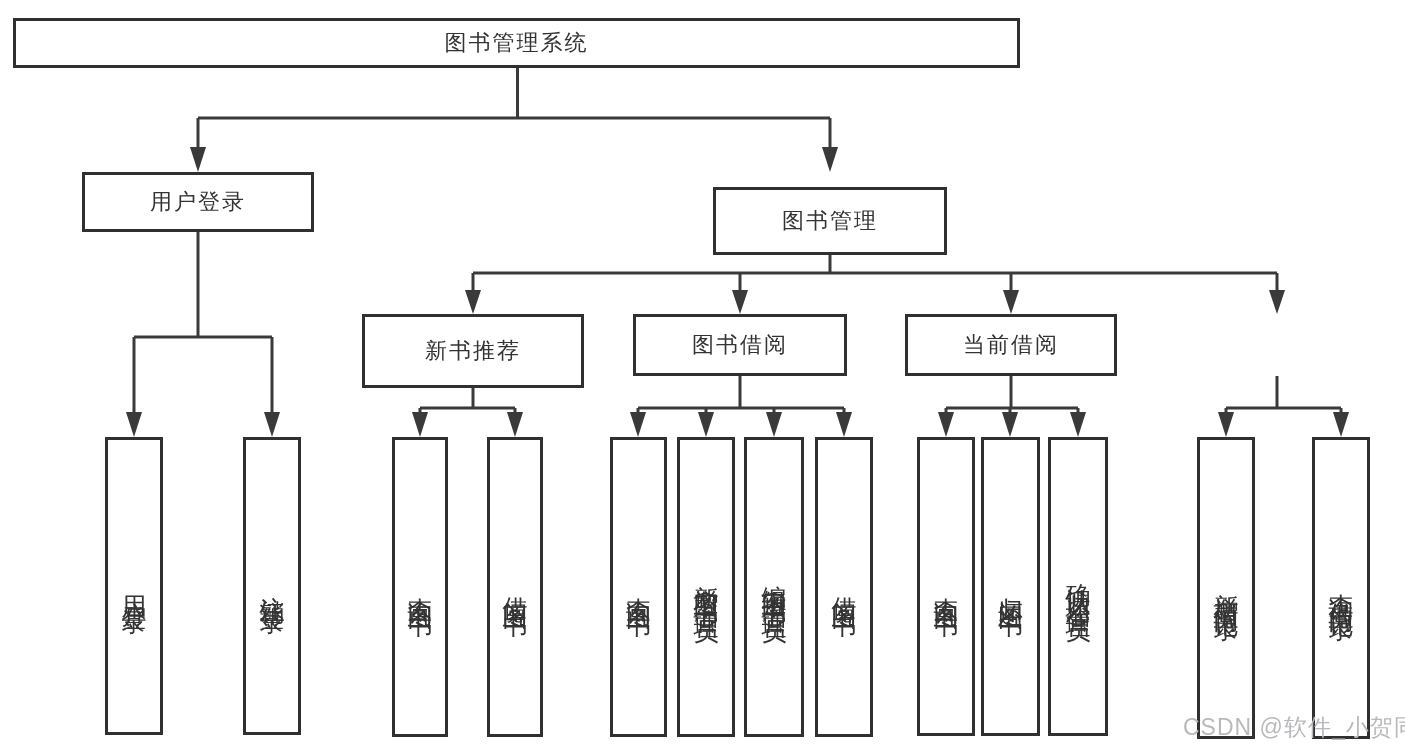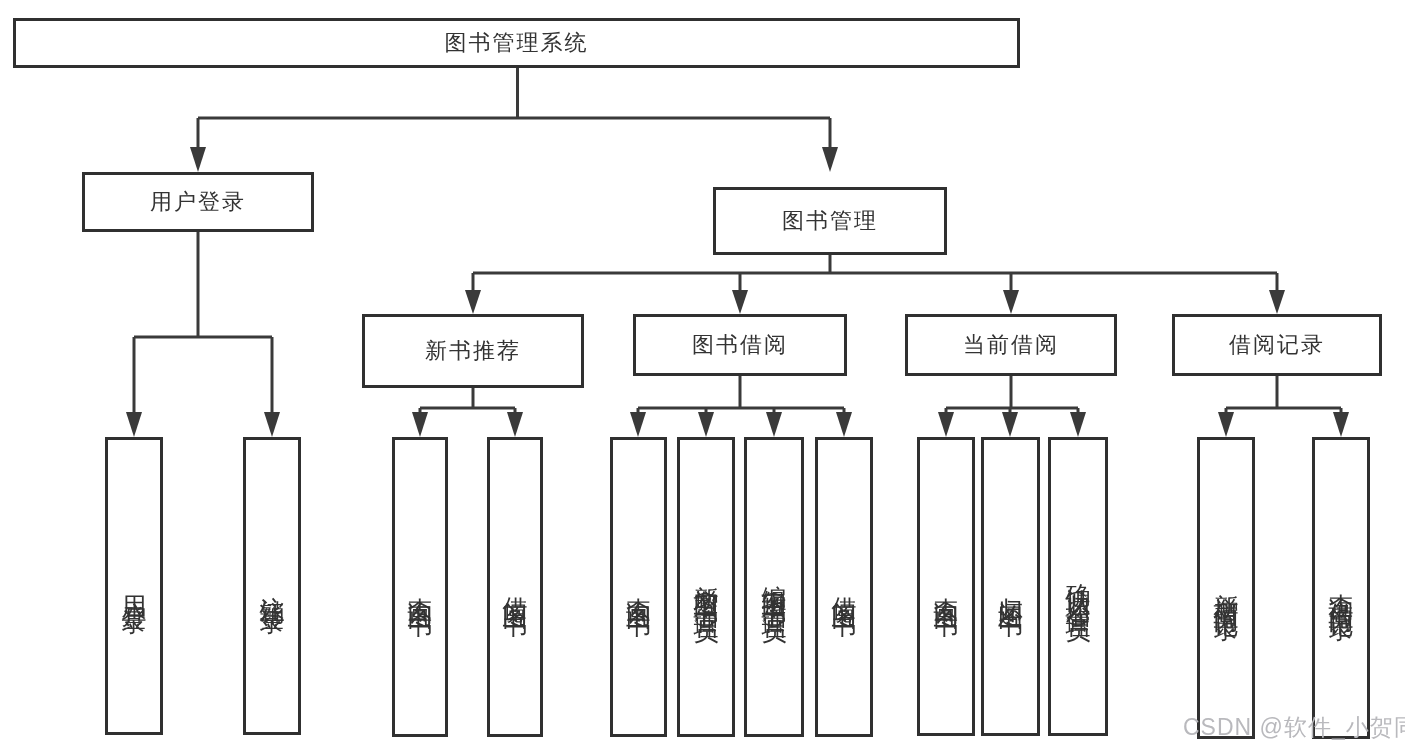--- a/index.html
+++ b/index.html
@@ -144,23 +144,20 @@
 
   <div class="node h" style="left:362px; top:314px; width:222px; height:74px;">
     <span>新书推荐</span>
   </div>
   <div class="node h" style="left:905px; top:314px; width:212px; height:62px;">
     <span>当前借阅</span>
   </div>
   <div class="node h" style="left:633px; top:314px; width:214px; height:62px;">
     <span>图书借阅</span>
   </div>
-  <div class="node h" style="left:1172px; top:314px; width:210px; height:62px;">
-    <span>借阅记录</span>
-  </div>
 
   <div class="node v" style="left:105px; top:437px; width:58px; height:298px;">
     <span class="vtext">用户登录</span>
   </div>
   <div class="node v" style="left:243px; top:437px; width:58px; height:298px;">
     <span class="vtext">注销登录</span>
   </div>
 
   <div class="node v" style="left:392px; top:437px; width:56px; height:300px;">
     <span class="vtext">查询图书</span>

